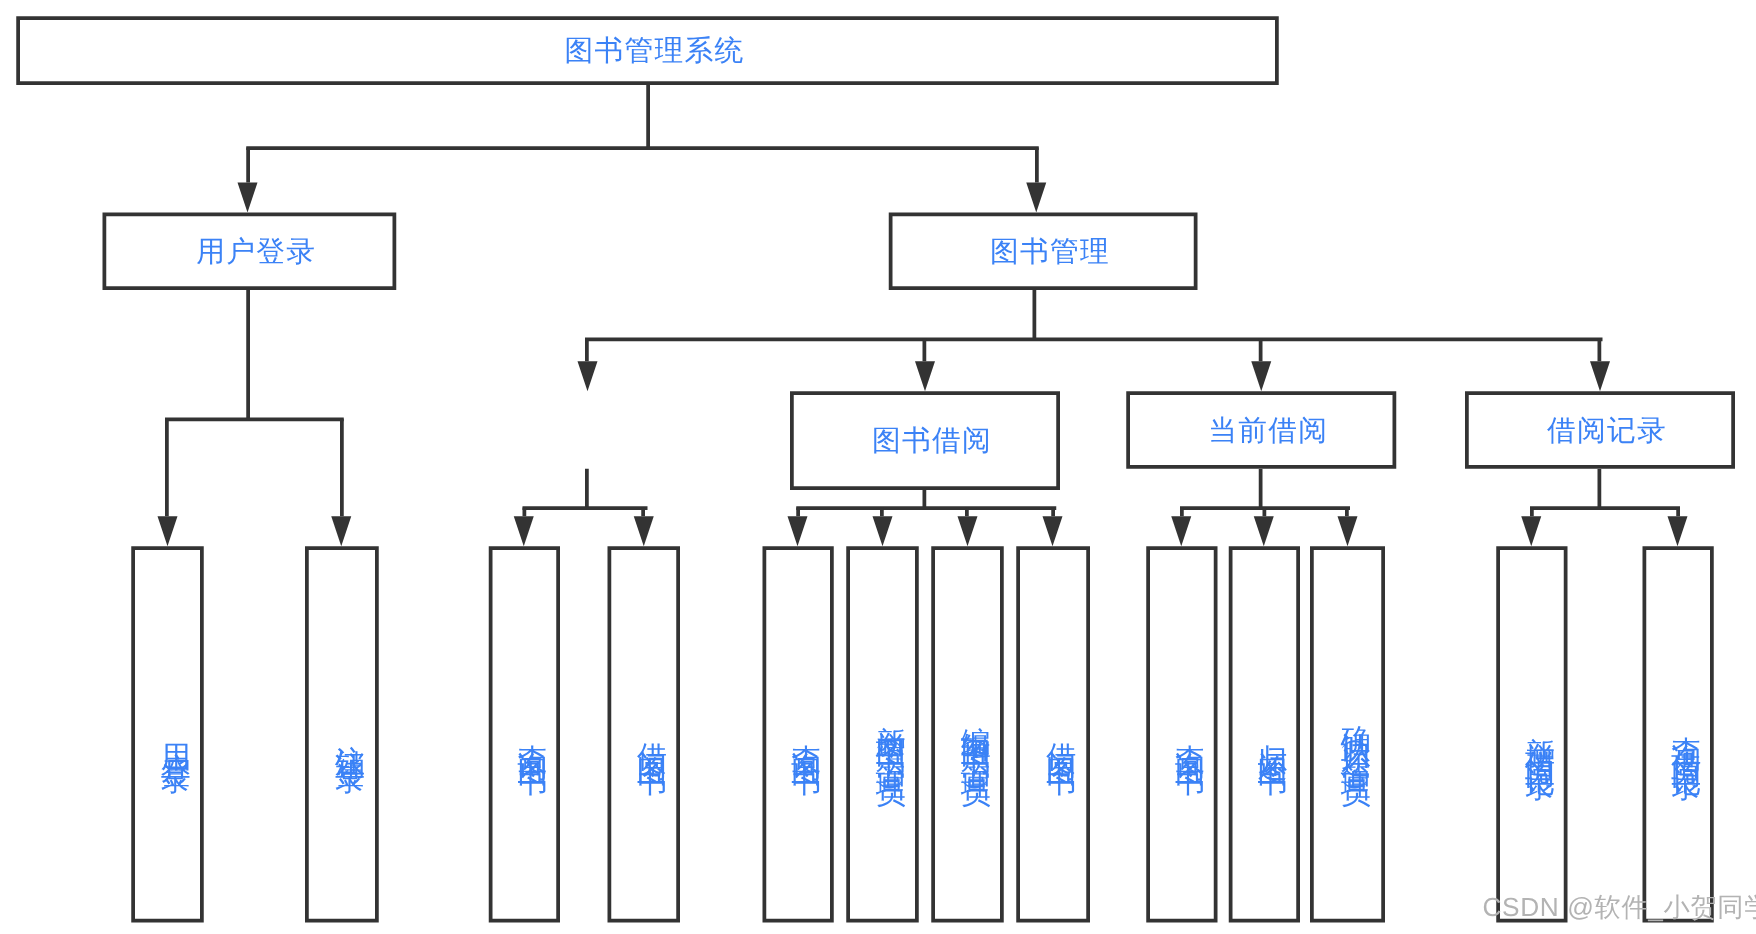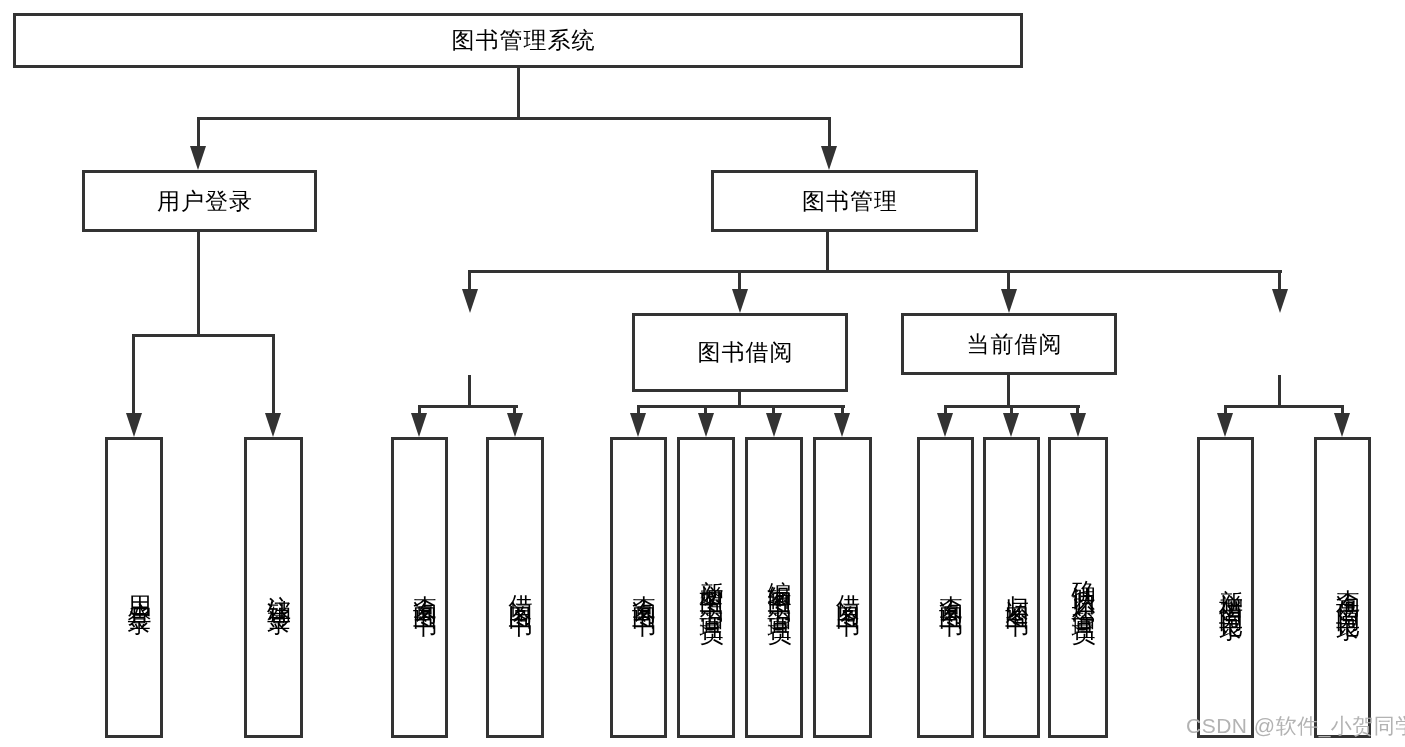--- a/index.html
+++ b/index.html
@@ -11,21 +11,21 @@
     overflow:hidden;
   }
   .box{
     position:absolute;
     box-sizing:border-box;
     border:3px solid #333333;
     background:#ffffff;
     display:flex;
     align-items:center;
     justify-content:center;
-    color:#000000;
+    color:#3b82f6;
     padding-left:11px;
   }
   .hbox span{
     font-size:23px;
     letter-spacing:1px;
     white-space:nowrap;
   }
   .vbox span{
     writing-mode:vertical-rl;
     text-orientation:mixed;
@@ -115,29 +115,32 @@
   <div class="vl" style="left:1341px;top:406px;height:7px"></div>
   <div class="ah" style="left:1334px;top:413px"></div>
 
   <div class="box hbox" style="left:13px;top:13px;width:1010px;height:55px">
     <span>图书管理系统</span>
   </div>
 
   <div class="box hbox" style="left:82px;top:170px;width:235px;height:62px">
     <span>用户登录</span>
   </div>
-  <div class="box hbox" style="left:711px;top:170px;width:267px;height:62px">
+  <div class="box hbox" style="left:711px;top:170px;width:247px;height:62px">
     <span>图书管理</span>
   </div>
 
   <div class="box hbox" style="left:632px;top:313px;width:216px;height:79px">
     <span>图书借阅</span>
   </div>
   <div class="box hbox" style="left:901px;top:313px;width:216px;height:62px">
     <span>当前借阅</span>
+  </div>
+  <div class="box hbox" style="left:1172px;top:313px;width:216px;height:62px">
+    <span>借阅记录</span>
   </div>
 
   <div class="box vbox" style="left:105px;top:437px;width:58px;height:301px">
     <span>用户登录</span>
   </div>
   <div class="box vbox" style="left:244px;top:437px;width:59px;height:301px">
     <span>注销登录</span>
   </div>
 
   <div class="box vbox" style="left:391px;top:437px;width:57px;height:301px">

